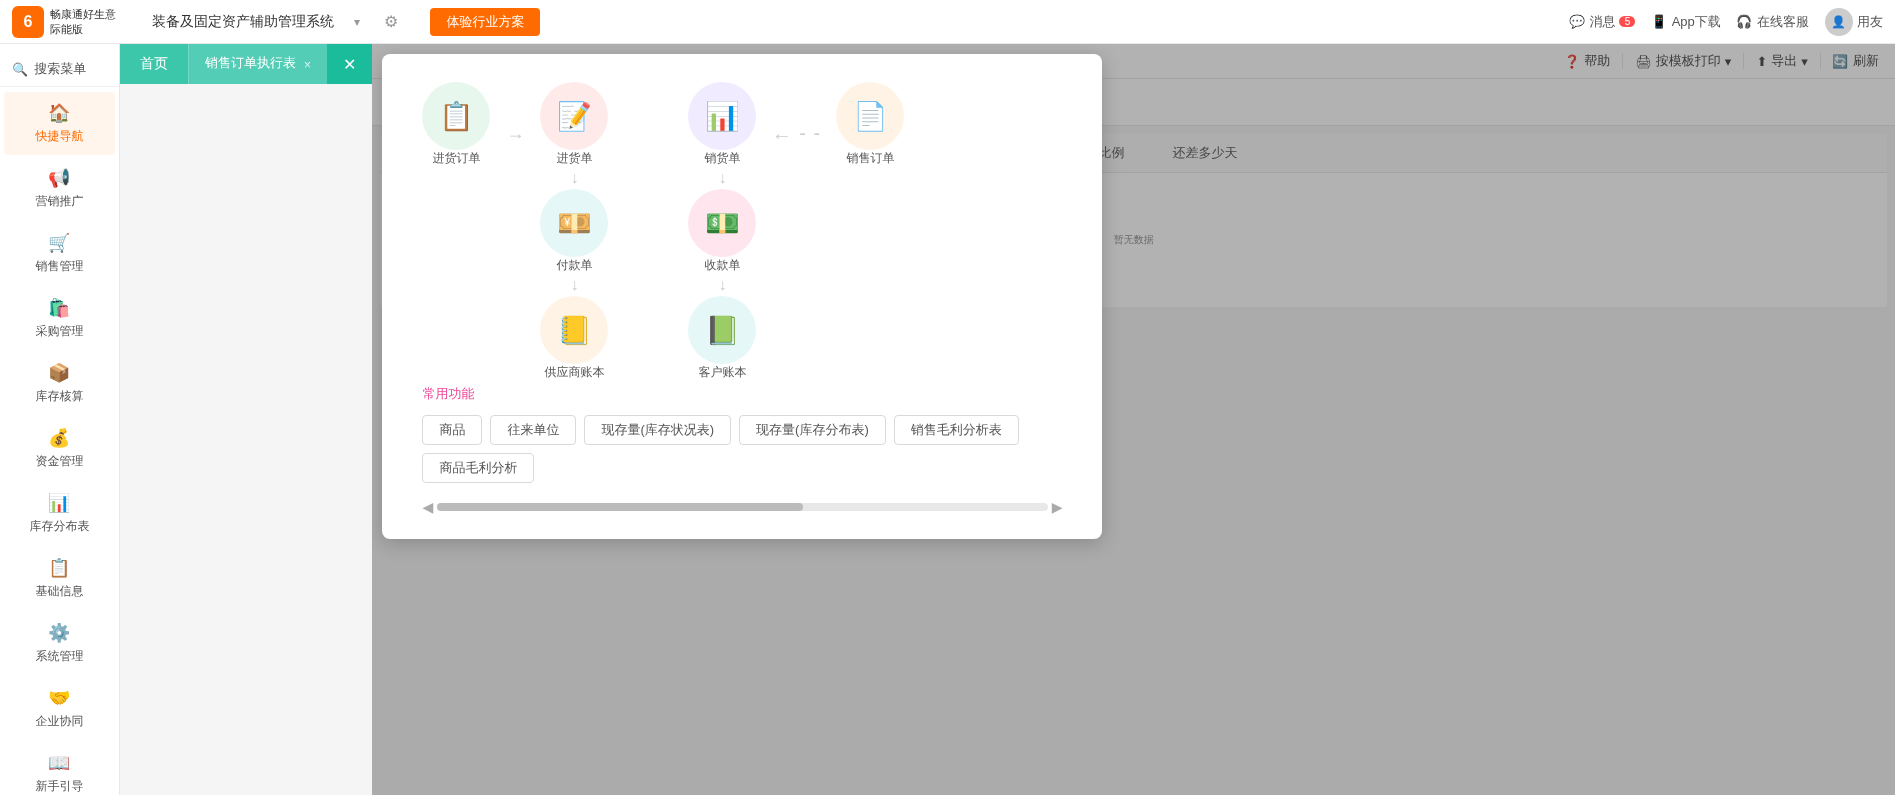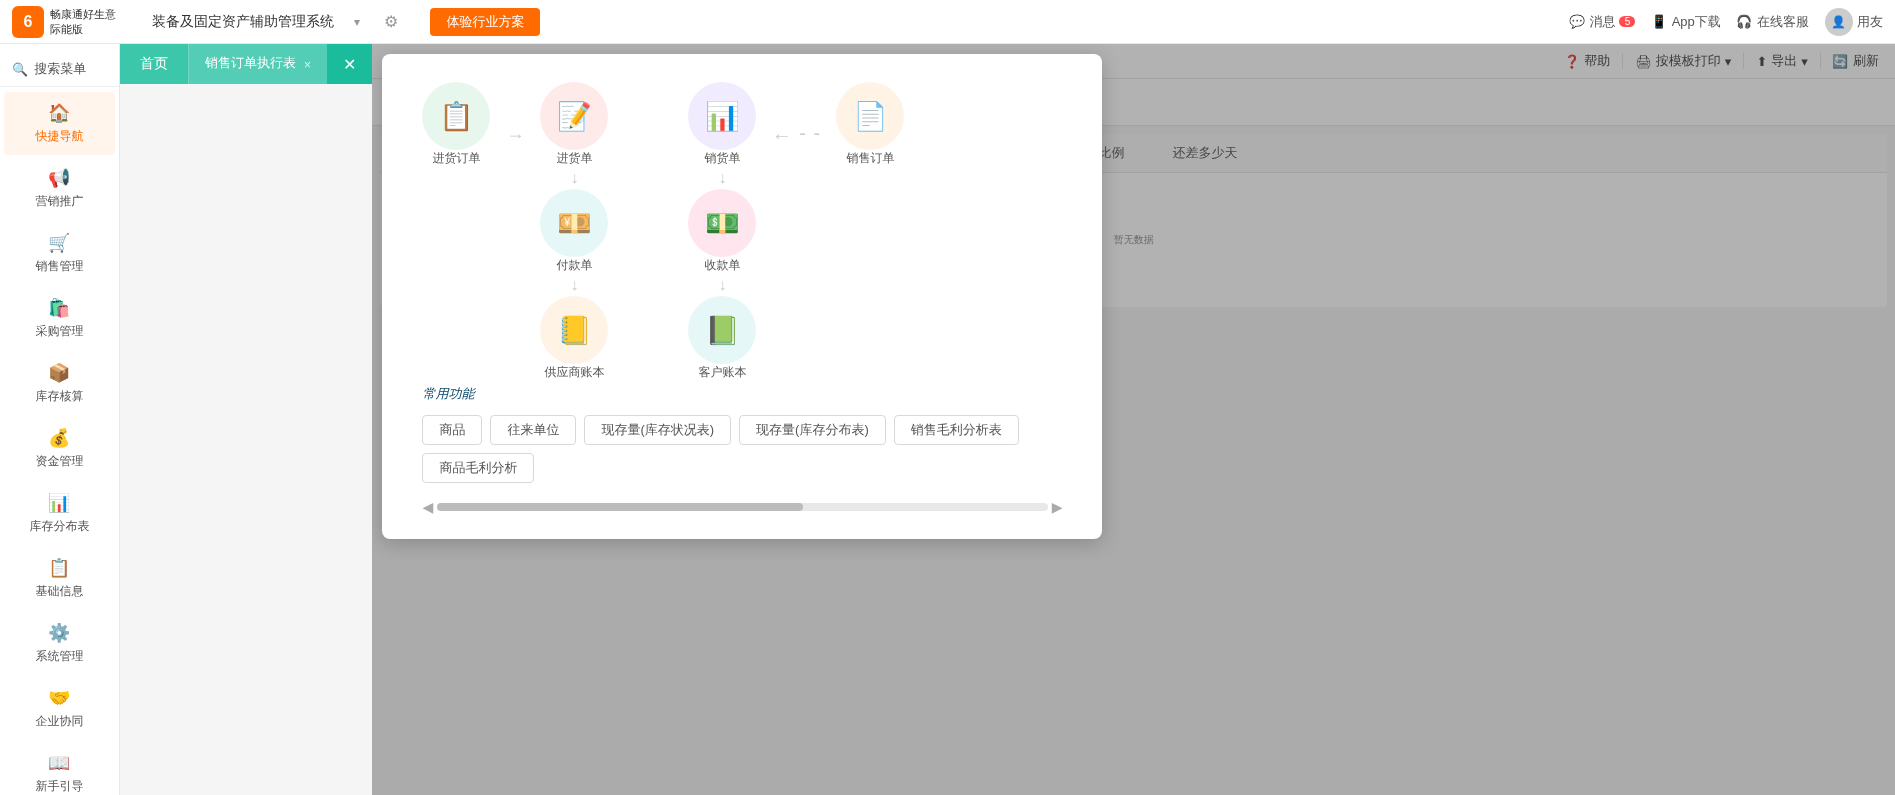--- a/index.html
+++ b/index.html
@@ -233,21 +233,21 @@
     
     .circle-green { background: #e8f7ee; color: #52c41a; }
     .circle-red-light { background: #ffeaea; color: #ff4d4f; }
     .circle-purple { background: #f0ebff; color: #9254de; }
     .circle-orange { background: #fff3e6; color: #ff6b00; }
     .circle-teal { background: #e6f7f7; color: #1abc9c; }
     .circle-pink { background: #ffe6ee; color: #eb2f96; }
 
     
     .common-functions { margin-top: 4px; }
-    .common-title { font-size: 13px; color: #0c4a6e; margin-bottom: 12px; font-weight: 500; font-style: italic; }
+    .common-title { font-size: 13px; color: #ec4899; margin-bottom: 12px; font-weight: 500; }
     .func-buttons { display: flex; flex-wrap: wrap; gap: 8px; margin-bottom: 8px; }
     .func-btn {
       border: 1px solid #d9d9d9;
       background: white;
       border-radius: 4px;
       padding: 5px 16px;
       font-size: 13px;
       color: #555;
       cursor: pointer;
     }

